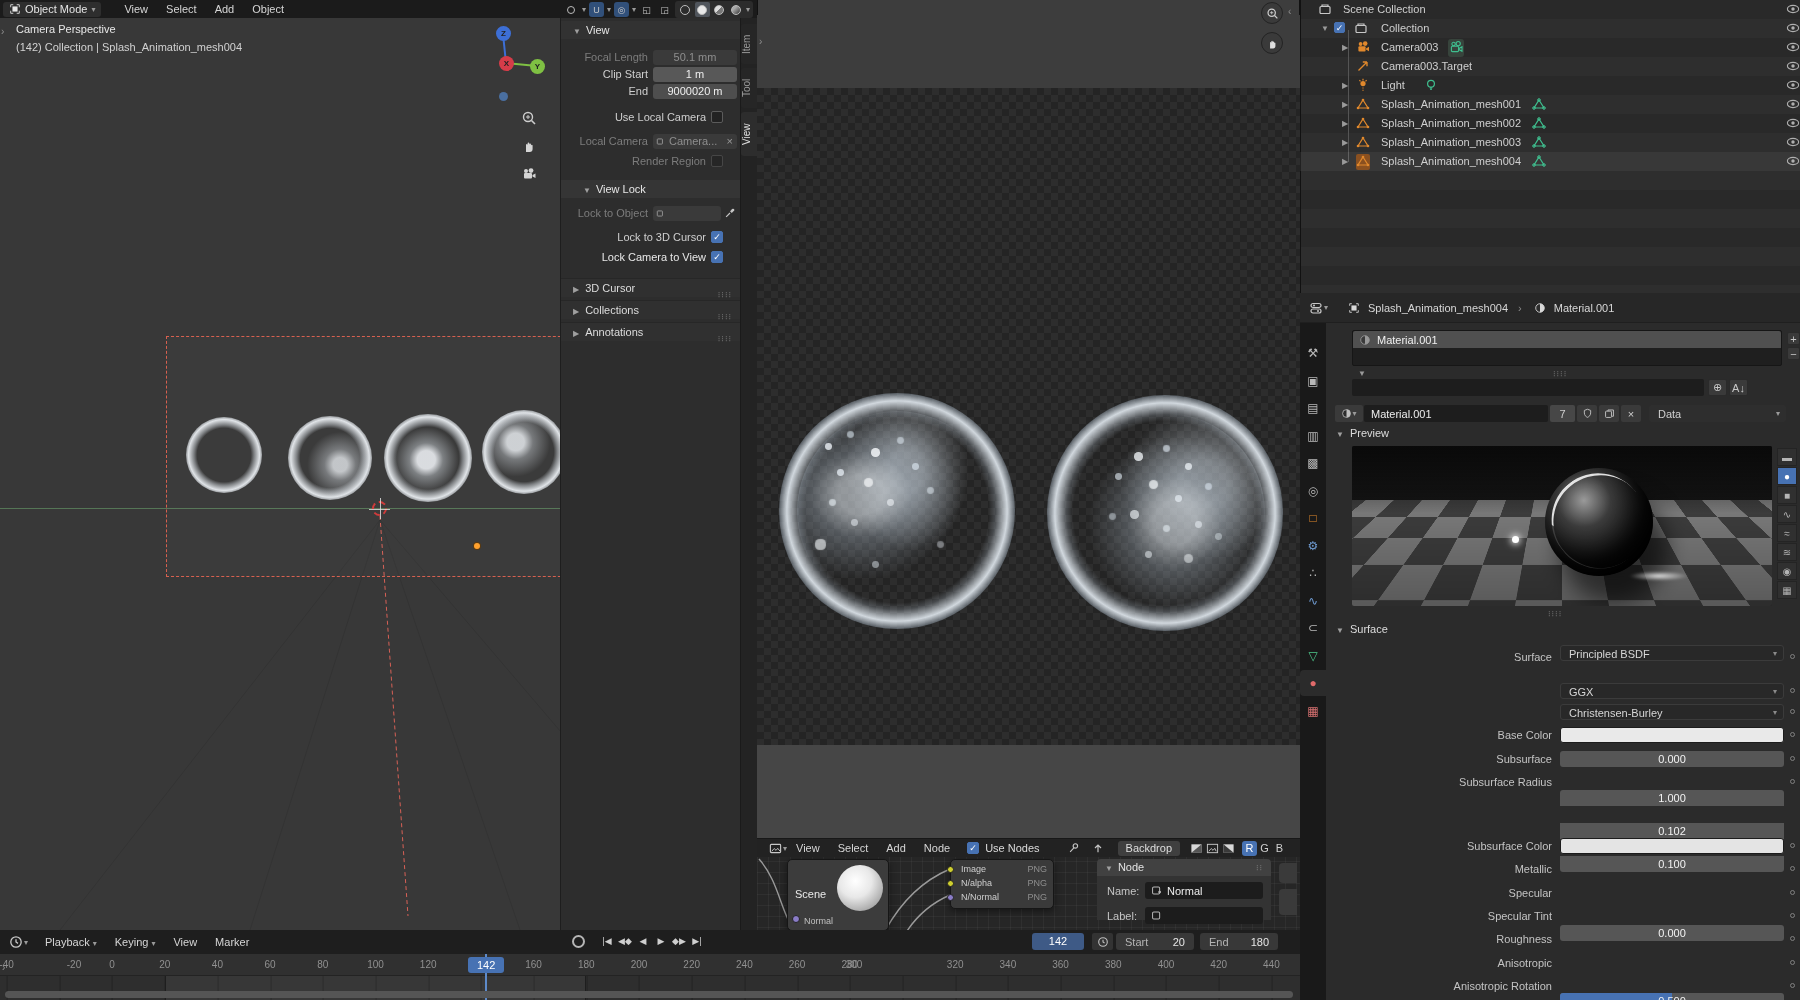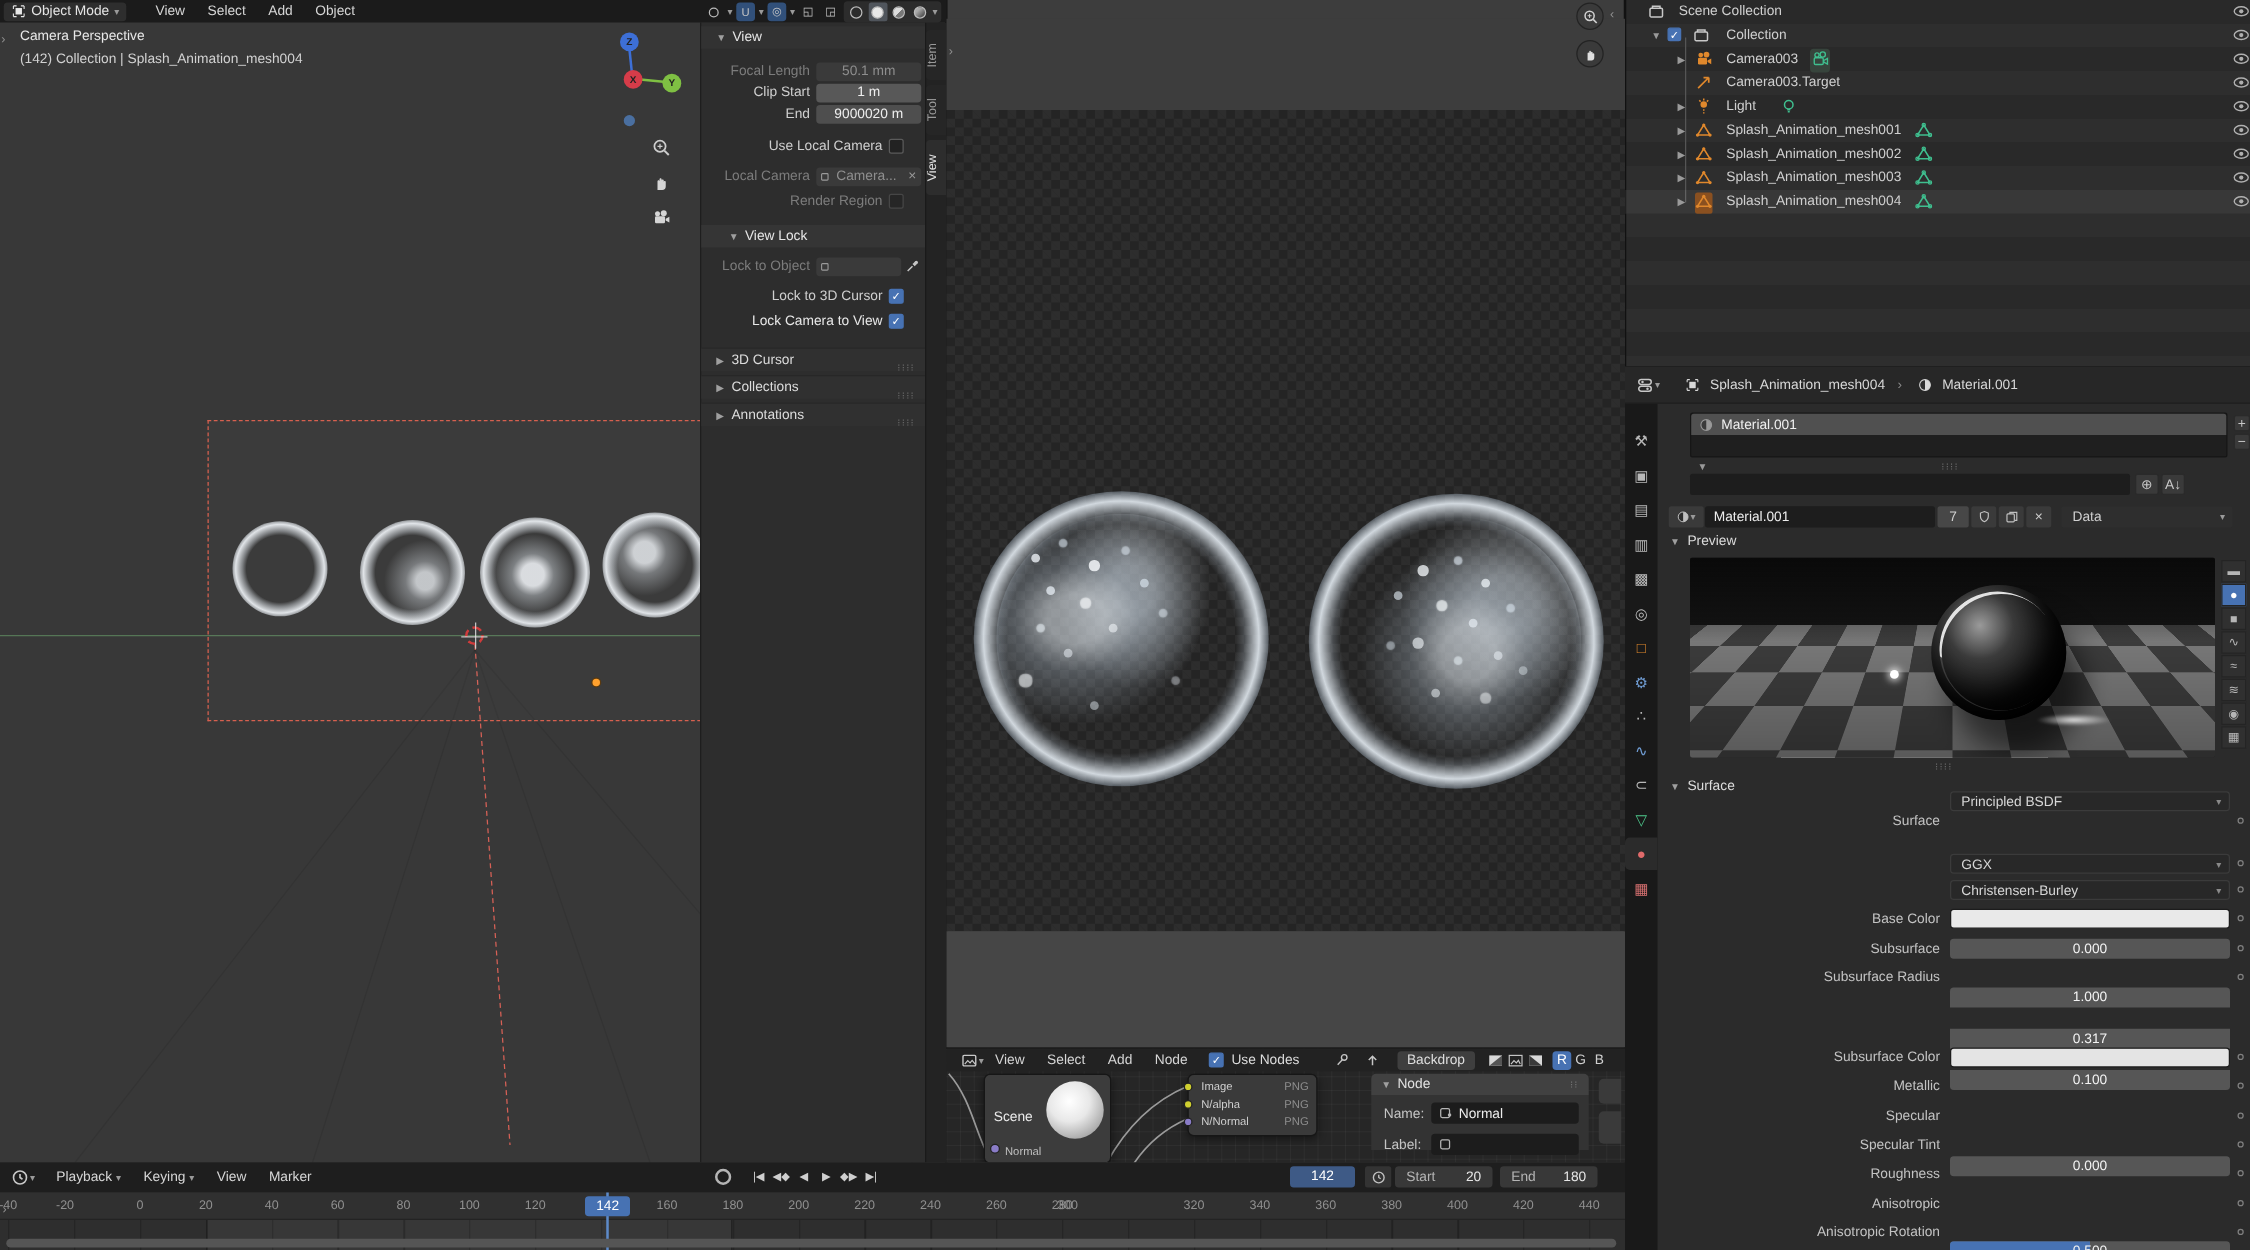--- a/index.html
+++ b/index.html
@@ -773,35 +773,35 @@
       <div class="pv-btn" style="top: 231px;">≈</div>
       <div class="pv-btn" style="top: 250px;">≋</div>
       <div class="pv-btn" style="top: 269px;">◉</div>
       <div class="pv-btn" style="top: 288px;">▦</div>
     </div>
   <span style="position:absolute;left:248px;top:316px;color:#6e6e6e;font-size:8px;letter-spacing:1px">⁝⁝⁝⁝</span>
 
   <div class="panel-hdr" style="left:36px;top:330px"><span class="tri">▼</span><span>Surface</span></div>
   <div id="surface-rows">
       <div class="prow-label" style="top: 356px;">Surface</div>
-      <div class="prow-field pf-dropdown" style="top: 340px;"><span>Principled BSDF</span><span class="dd-caret">▾</span></div>
+      <div class="prow-field pf-dropdown" style="top: 352px;"><span>Principled BSDF</span><span class="dd-caret">▾</span></div>
       <div class="deco-dot" style="top: 356px;"></div>
       <div class="prow-field pf-dropdown" style="top: 390px;"><span>GGX</span><span class="dd-caret">▾</span></div>
       <div class="deco-dot" style="top: 390px;"></div>
       <div class="prow-field pf-dropdown" style="top: 411px;"><span>Christensen-Burley</span><span class="dd-caret">▾</span></div>
       <div class="deco-dot" style="top: 411px;"></div>
       <div class="prow-label" style="top: 434px;">Base Color</div>
       <div class="prow-field pf-color" style="top: 434px; background: rgb(233, 233, 233);"></div>
       <div class="deco-dot" style="top: 434px;"></div>
       <div class="prow-label" style="top: 458px;">Subsurface</div>
       <div class="prow-field pf-slider" style="top: 458px;"><span class="fill" style="width:0%"></span><span class="val">0.000</span></div>
       <div class="deco-dot" style="top: 458px;"></div>
       <div class="prow-label" style="top: 481px;">Subsurface Radius</div>
       <div class="prow-field pf-slider" style="top: 481px; border-radius: 3px 3px 0px 0px;"><span class="val">1.000</span></div>
-      <div class="prow-field pf-slider" style="top: 498px; border-radius: 0px;"><span class="val">0.317</span></div>
+      <div class="prow-field pf-slider" style="top: 498px; border-radius: 0px;"><span class="val">0.102</span></div>
       <div class="prow-field pf-slider" style="top: 515px; border-radius: 0px 0px 3px 3px;"><span class="val">0.100</span></div>
       <div class="deco-dot" style="top: 481px;"></div>
       <div class="prow-label" style="top: 545px;">Subsurface Color</div>
       <div class="prow-field pf-color" style="top: 545px; background: rgb(228, 228, 228);"></div>
       <div class="deco-dot" style="top: 545px;"></div>
       <div class="prow-label" style="top: 568px;">Metallic</div>
       <div class="prow-field pf-slider" style="top: 568px;"><span class="fill" style="width:0%"></span><span class="val">0.000</span></div>
       <div class="deco-dot" style="top: 568px;"></div>
       <div class="prow-label" style="top: 592px;">Specular</div>
       <div class="prow-field pf-slider" style="top: 620px;"><span class="fill" style="width:50%"></span><span class="val">0.500</span></div>
@@ -850,21 +850,21 @@
       <span style="color:#b5b5b5">Start</span>
         <span>20</span>
     </div>
     <div class="tl-field" style="left:1200px;width:78px">
       <span style="color:#b5b5b5">End</span>
         <span>180</span>
     </div>
   </div>
   <div id="tl-ruler">
       <span class="tick-label" style="left: 6.6px;">-40</span>
-      <span class="tick-label" style="left: 52px;">-20</span>
+      <span class="tick-label" style="left: 74px;">-20</span>
       <span class="tick-label" style="left: 112px;">0</span>
       <span class="tick-label" style="left: 164.7px;">20</span>
       <span class="tick-label" style="left: 217.4px;">40</span>
       <span class="tick-label" style="left: 270.1px;">60</span>
       <span class="tick-label" style="left: 322.8px;">80</span>
       <span class="tick-label" style="left: 375.5px;">100</span>
       <span class="tick-label" style="left: 428.2px;">120</span>
       <span class="tick-label" style="left: 533.6px;">160</span>
       <span class="tick-label" style="left: 586.3px;">180</span>
       <span class="tick-label" style="left: 639px;">200</span>

